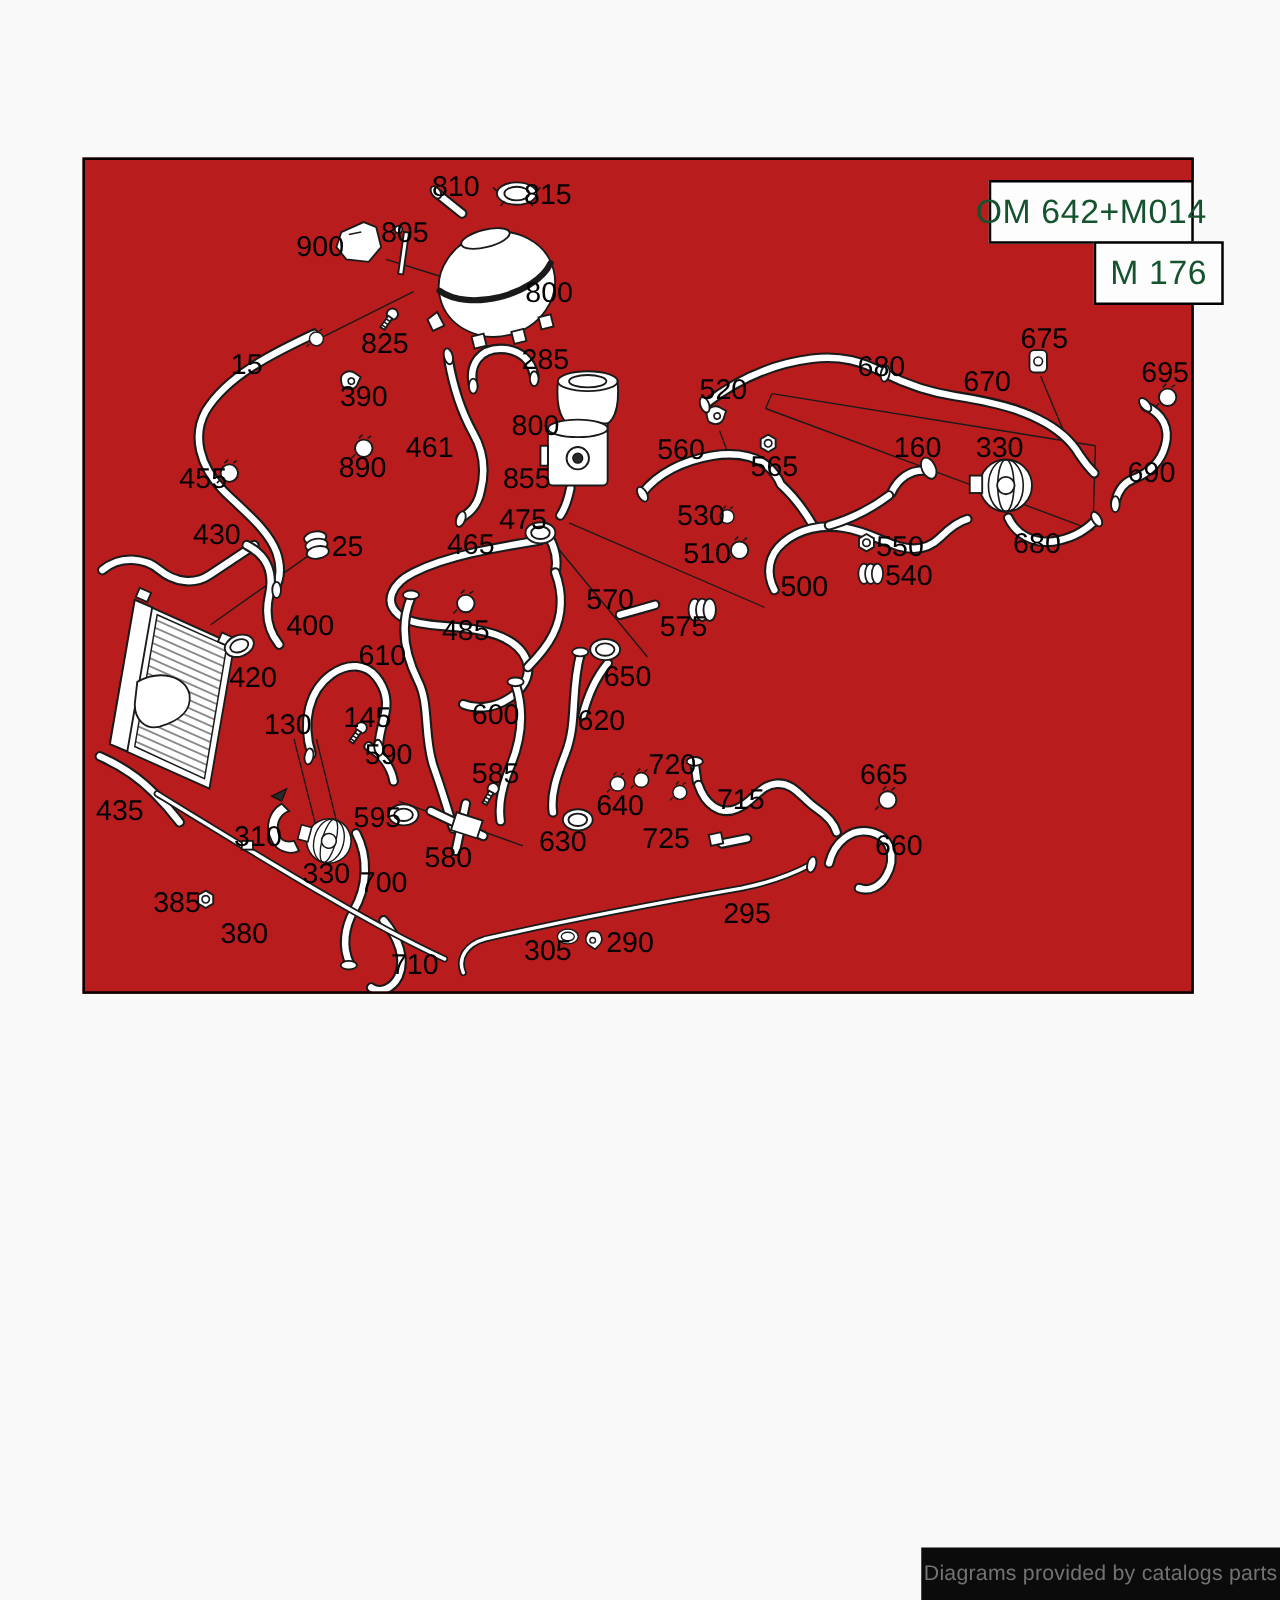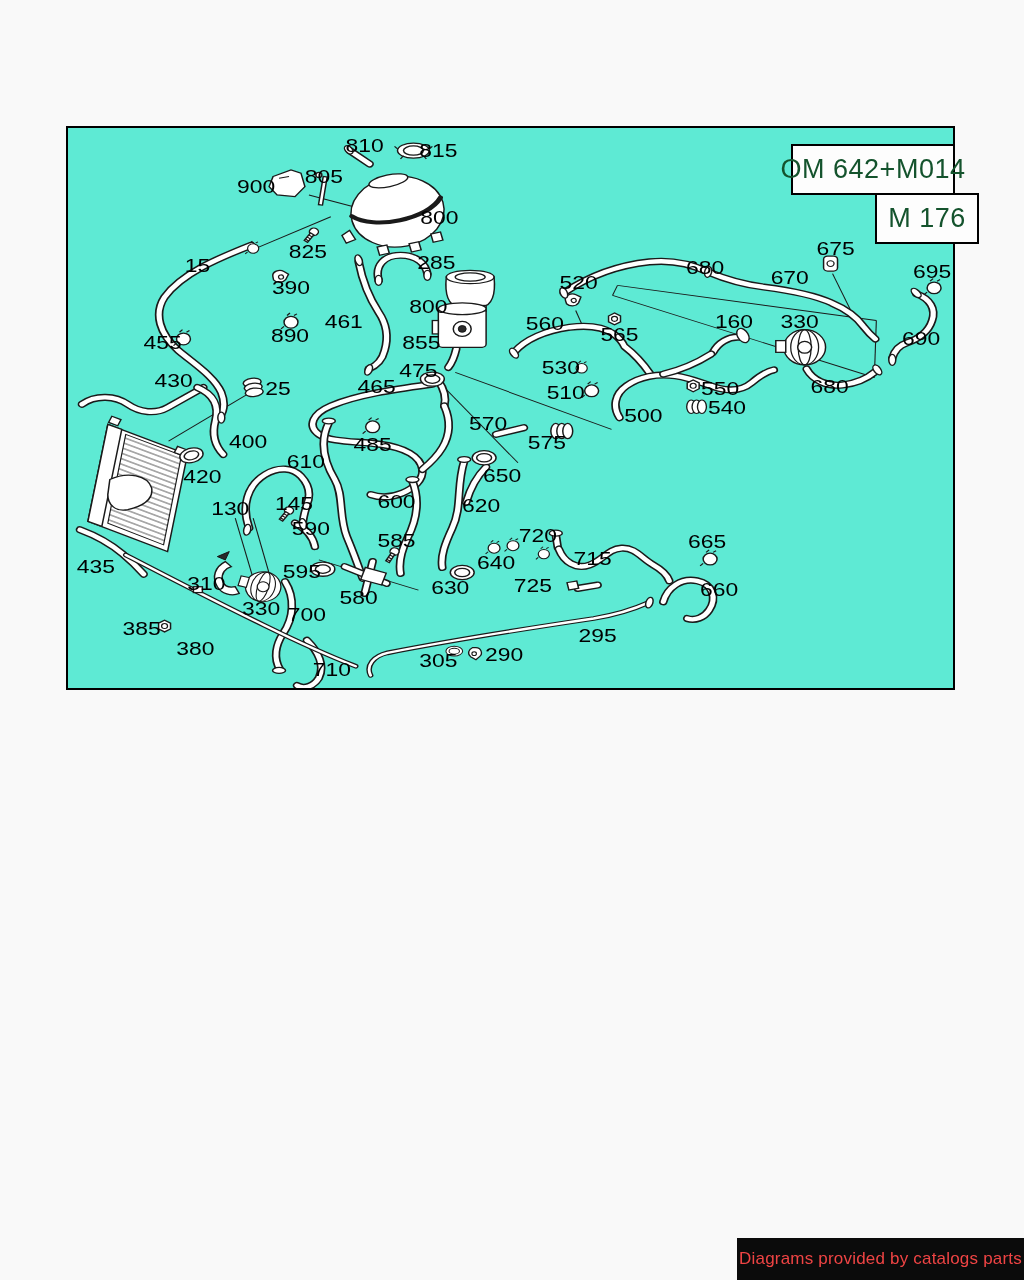--- a/index.html
+++ b/index.html
@@ -1,34 +1,34 @@
 <!DOCTYPE html>
 <html><head>
 <meta charset="utf-8">
 <style>
   html,body{margin:0;padding:0;}
   body{
     width:1024px;height:1280px;position:relative;overflow:hidden;
     background:#f9f9f9;font-family:"Liberation Sans",sans-serif;
   }
   .diagram-box{
-    position:absolute;left:66px;top:126px;width:889px;height:564px;
-    border:2px solid #000;background:#5eead4;box-sizing:border-box;padding-left:22px;
+    position:absolute;left:66px;top:126px;width:889px;height:669px;
+    border:2px solid #000;background:#b91c1c;box-sizing:border-box;padding-left:22px;
   }
   .diagram-box svg{position:absolute;left:0;top:0;width:100%;height:100%;}
   .code-box{
     position:absolute;border:2px solid #000;background:#fdfdfd;box-sizing:border-box;
     display:flex;align-items:center;justify-content:center;
     color:#14532d;font-size:27px;letter-spacing:0.5px;white-space:nowrap;margin-top:17px;
   }
   #code-box-1{left:791px;top:127px;width:164px;height:51px;}
   #code-box-2{left:875px;top:176px;width:104px;height:51px;}
   .footer-bar{
     position:absolute;left:737px;top:1238px;width:287px;height:42px;
-    background:#0b0b0b;color:#ef4444;display:flex;align-items:center;justify-content:center;
+    background:#0b0b0b;color:#737373;display:flex;align-items:center;justify-content:center;
     font-size:17px;letter-spacing:0.2px;white-space:nowrap;
   }
   
   .ln{stroke:#1a1a1a;stroke-width:1.3;fill:none;}
   .leader{stroke:#1a1a1a;stroke-width:1.1;fill:none;}
   .part{fill:#ffffff;stroke:#1a1a1a;stroke-width:1.5;}
   .dark{fill:#2a2a2a;stroke:#111;stroke-width:1;}
   .strap{stroke:#1a1a1a;stroke-width:5;fill:none;stroke-linecap:round;}
   path.tube{stroke:#ffffff;stroke-width:5.2;fill:none;stroke-linecap:round;stroke-linejoin:round;}
   path.tube-outer{stroke:#1a1a1a;stroke-width:8.6;fill:none;stroke-linecap:round;stroke-linejoin:round;}

